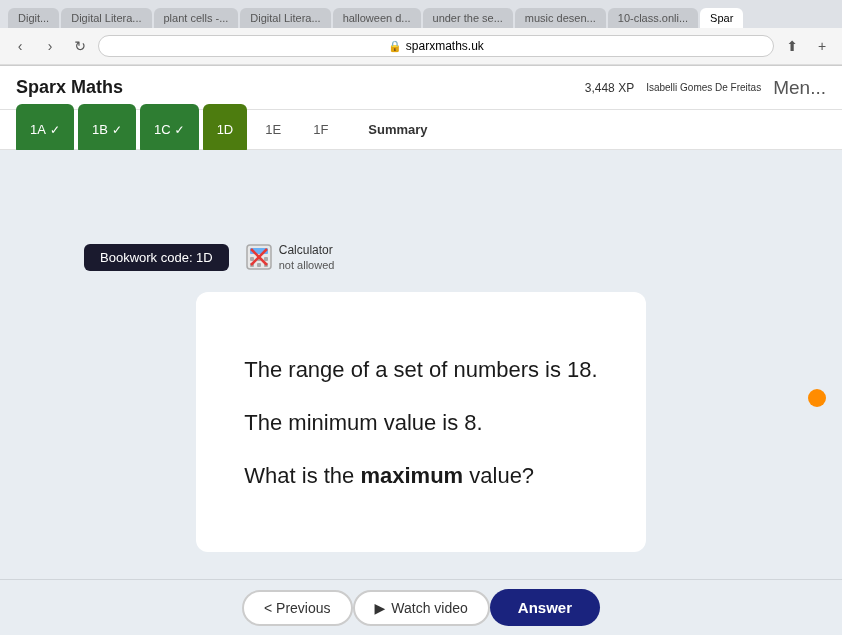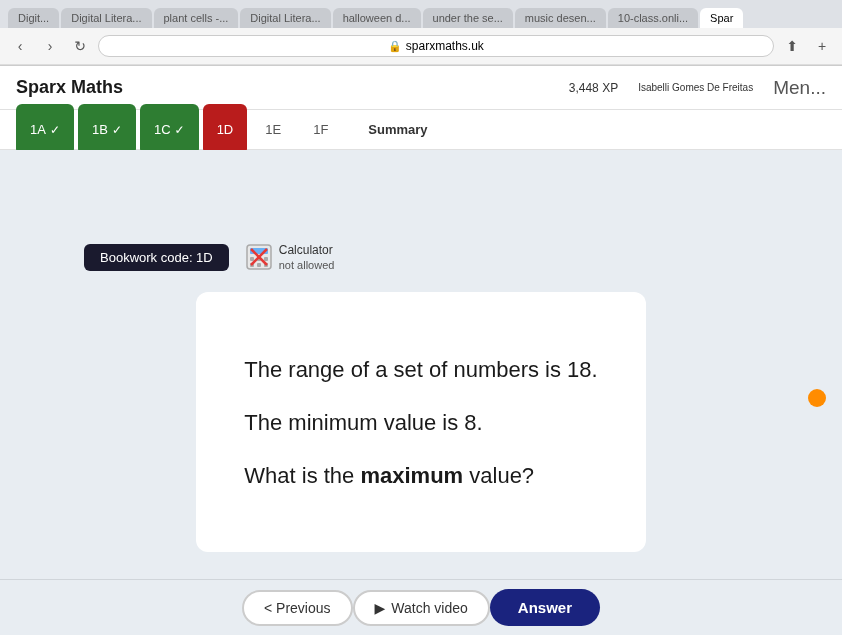--- a/index.html
+++ b/index.html
@@ -93,21 +93,21 @@
     .sparx-logo {
       font-weight: bold;
       font-size: 18px;
       color: #1a1a1a;
       flex: 0 0 auto;
     }
     .header-right {
       margin-left: auto;
       display: flex;
       align-items: center;
-      gap: 20px;
+      gap: 12px;
       font-size: 12px;
       color: #333;
     }
     .xp-badge {
       font-size: 12px;
       color: #333;
     }
     .user-name { font-size: 10px; color: #333; }
     .menu-btn { font-size: 19px; color: #555; cursor: pointer; }
 
@@ -129,21 +129,21 @@
       cursor: pointer;
       display: flex;
       align-items: center;
       gap: 4px;
     }
     .task-tab.completed {
       background: #2e7d32;
       color: #fff;
     }
     .task-tab.active {
-      background: #b91c1c;
+      background: #4d7c0f;
       color: #fff;
     }
     .task-tab.inactive {
       color: #555;
     }
     .task-tab .check { font-size: 12px; }
     .task-tab.summary {
       margin-left: 8px;
       color: #333;
       font-weight: 600;

